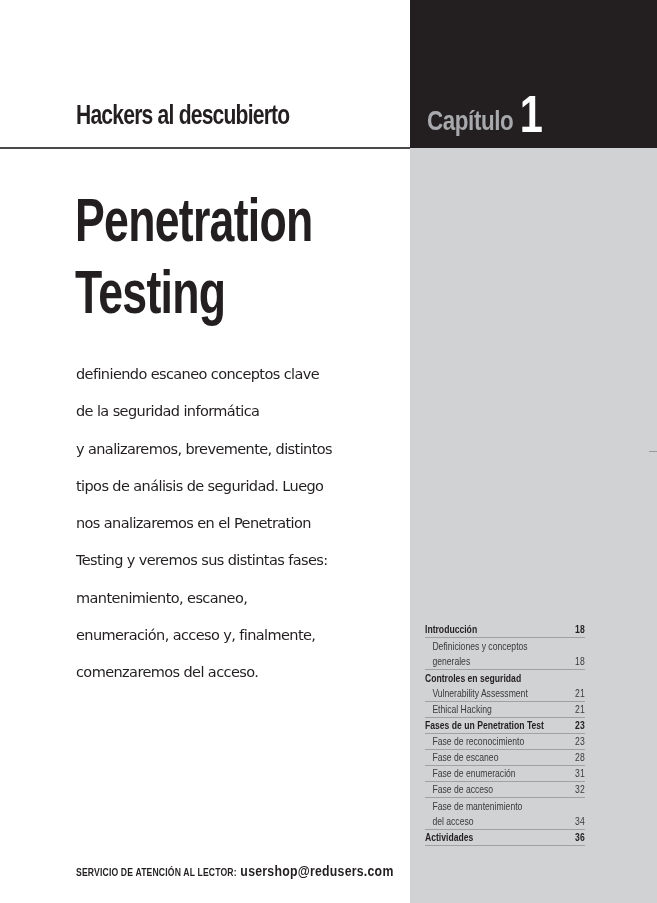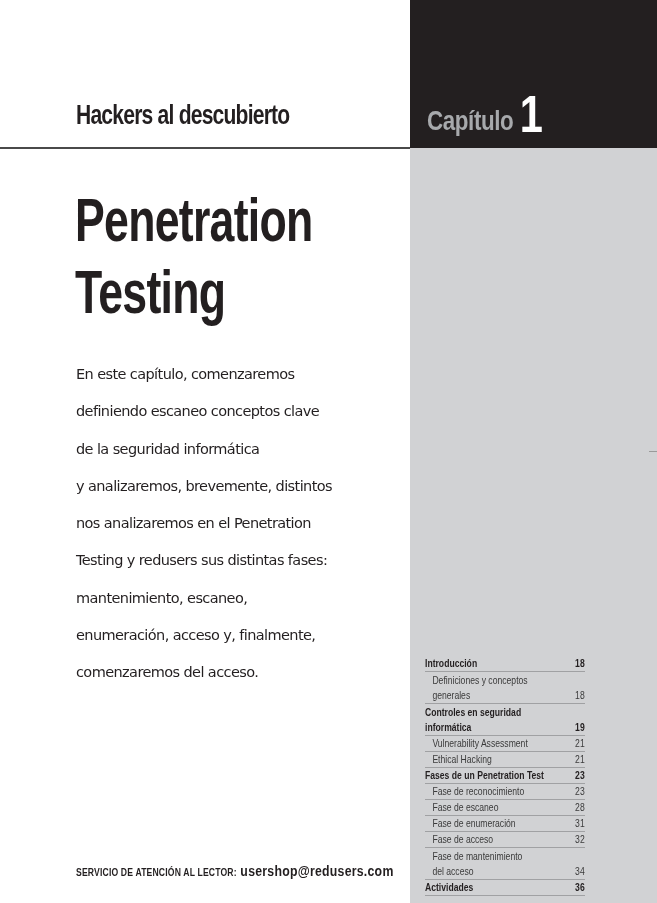--- a/index.html
+++ b/index.html
@@ -67,21 +67,21 @@
     .footer-label {
       font-family: "Liberation Sans", sans-serif; font-weight: bold;
       font-size: 10.5px; color: #231f20; letter-spacing: 0.2px;
     }
     .footer-email {
       font-family: "Liberation Sans", sans-serif; font-weight: bold;
       font-size: 15px; color: #231f20; letter-spacing: 0.3px;
     }
 
     .toc {
-      position: absolute; left: 425px; top: 656px; width: 160px;
+      position: absolute; left: 425px; top: 622px; width: 160px;
     }
     .toc-row {
       position: relative; display: flex; justify-content: space-between; align-items: flex-end;
       border-bottom: 1px solid #a0a1a3;
       font-family: "Liberation Sans", sans-serif; font-size: 10.5px; color: #231f20;
       height: 16px; line-height: 15px;
     }
     .toc-row.no-rule { border-bottom: none; }
     .toc-row .t { white-space: nowrap; transform: scaleX(0.82); transform-origin: left bottom; display: inline-block; }
     .toc-row .p { white-space: nowrap; transform: scaleX(0.82); transform-origin: right bottom; display: inline-block; }
@@ -102,26 +102,26 @@
 <div class="chapter-label">
   <span class="chapter-word">Capítulo</span><span class="chapter-num">1</span>
 </div>
 
 <div class="main-title">
   <div>Penetration</div>
   <div>Testing</div>
 </div>
 
 <div class="intro">
-  <div class="intro-line">En este capítulo, comenzaremos</div>
   <div class="intro-line">definiendo escaneo conceptos clave</div>
   <div class="intro-line">de la seguridad informática</div>
   <div class="intro-line">y analizaremos, brevemente, distintos</div>
+  <div class="intro-line">tipos de análisis de seguridad. Luego</div>
   <div class="intro-line">nos analizaremos en el Penetration</div>
-  <div class="intro-line">Testing y redusers sus distintas fases:</div>
+  <div class="intro-line">Testing y veremos sus distintas fases:</div>
   <div class="intro-line">mantenimiento, escaneo,</div>
   <div class="intro-line">enumeración, acceso y, finalmente,</div>
   <div class="intro-line">comenzaremos del acceso.</div>
 </div>
 
 <div class="toc">
   <div class="toc-row main">
       <span class="t">Introducción</span>
       <span class="p">18</span>
     </div>
@@ -129,24 +129,20 @@
       <span class="t">Definiciones y conceptos</span>
       <span class="p"></span>
     </div>
   <div class="toc-row sub">
       <span class="t">generales</span>
       <span class="p">18</span>
     </div>
   <div class="toc-row main no-rule">
       <span class="t">Controles en seguridad</span>
       <span class="p"></span>
-    </div>
-  <div class="toc-row main">
-      <span class="t">informática</span>
-      <span class="p">19</span>
     </div>
   <div class="toc-row sub">
       <span class="t">Vulnerability Assessment</span>
       <span class="p">21</span>
     </div>
   <div class="toc-row sub">
       <span class="t">Ethical Hacking</span>
       <span class="p">21</span>
     </div>
   <div class="toc-row main">

